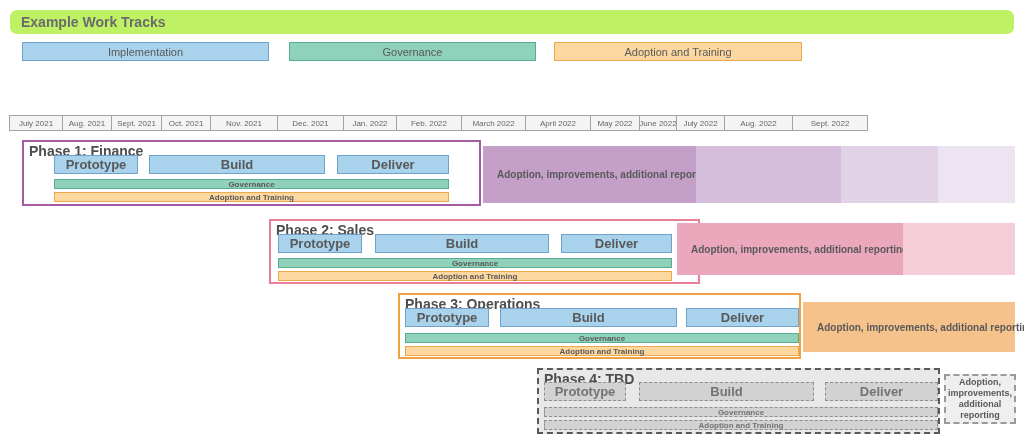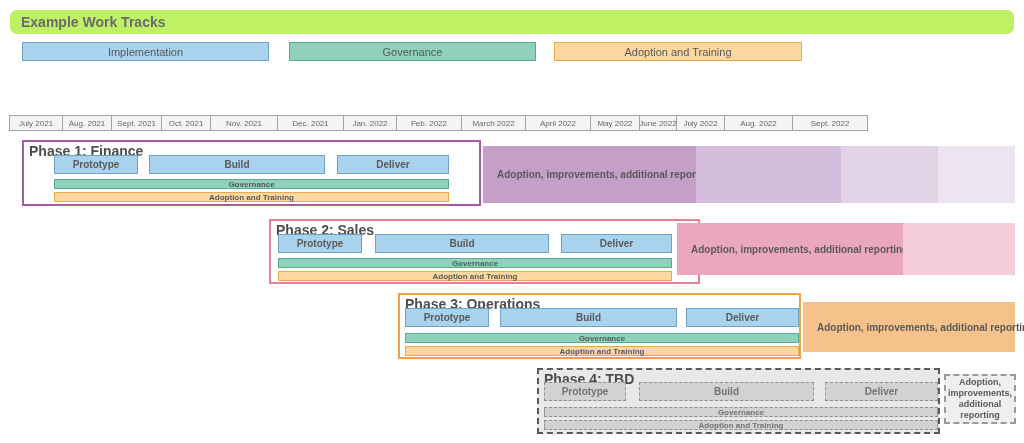--- a/index.html
+++ b/index.html
@@ -17,21 +17,21 @@
 
   .month-row { position:absolute; left:8px; top:115px; height:16px; display:flex; }
   .month-cell { height:16px; background:#f4f4f4; border:1px solid #a3a3a3; margin-left:-1px;
                 display:flex; align-items:center; justify-content:center;
                 font-size:8px; color:#666666; white-space:nowrap; }
   .month-cell:first-child { margin-left:1px; }
 
   .phase-box { position:absolute; background:#ffffff; border:2px solid; }
   .phase-title { position:absolute; left:5px; top:1px; font-size:14px; font-weight:bold; color:#4d4d4d; white-space:nowrap; }
   .task { position:absolute; height:19px; display:flex; align-items:center; justify-content:center;
-          font-size:10px; font-weight:bold; color:#595959; border:1px solid; }
+          font-size:13px; font-weight:bold; color:#595959; border:1px solid; }
   .task-blue { background:#a9d2ed; border-color:#6fa1c9; }
   .hbar { position:absolute; height:10px; display:flex; align-items:center; justify-content:center;
           font-size:8px; font-weight:bold; color:#595959; border:1px solid; }
   .bar-green  { background:#8fd1ba; border-color:#55ae8d; }
   .bar-orange { background:#fcd8a0; border-color:#eca94b; }
 
   .gray-box  { background:#d2d2d2 !important; border:1.5px dashed #8f8f8f !important; color:#737373 !important; }
   .phase4    { background:#e8e8e8; border:2px dashed #595959; }
 
   .band { position:absolute; display:flex; }

